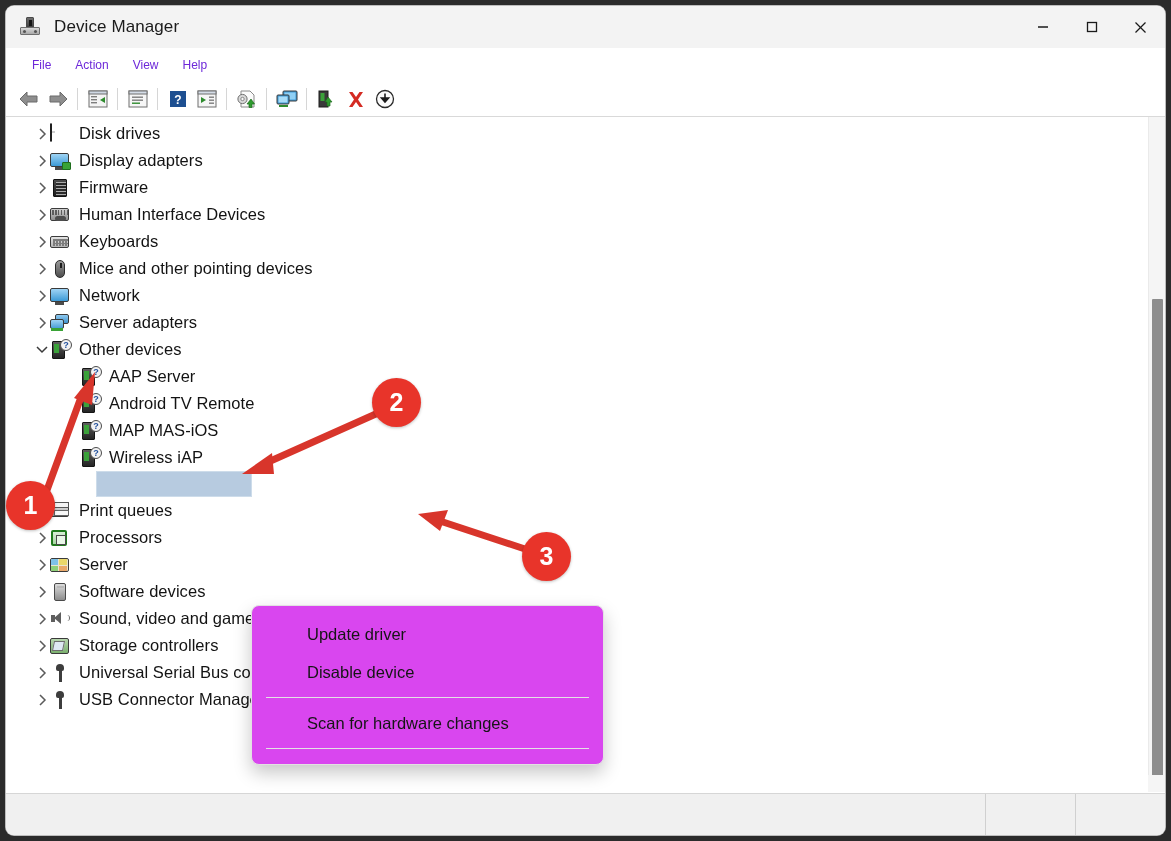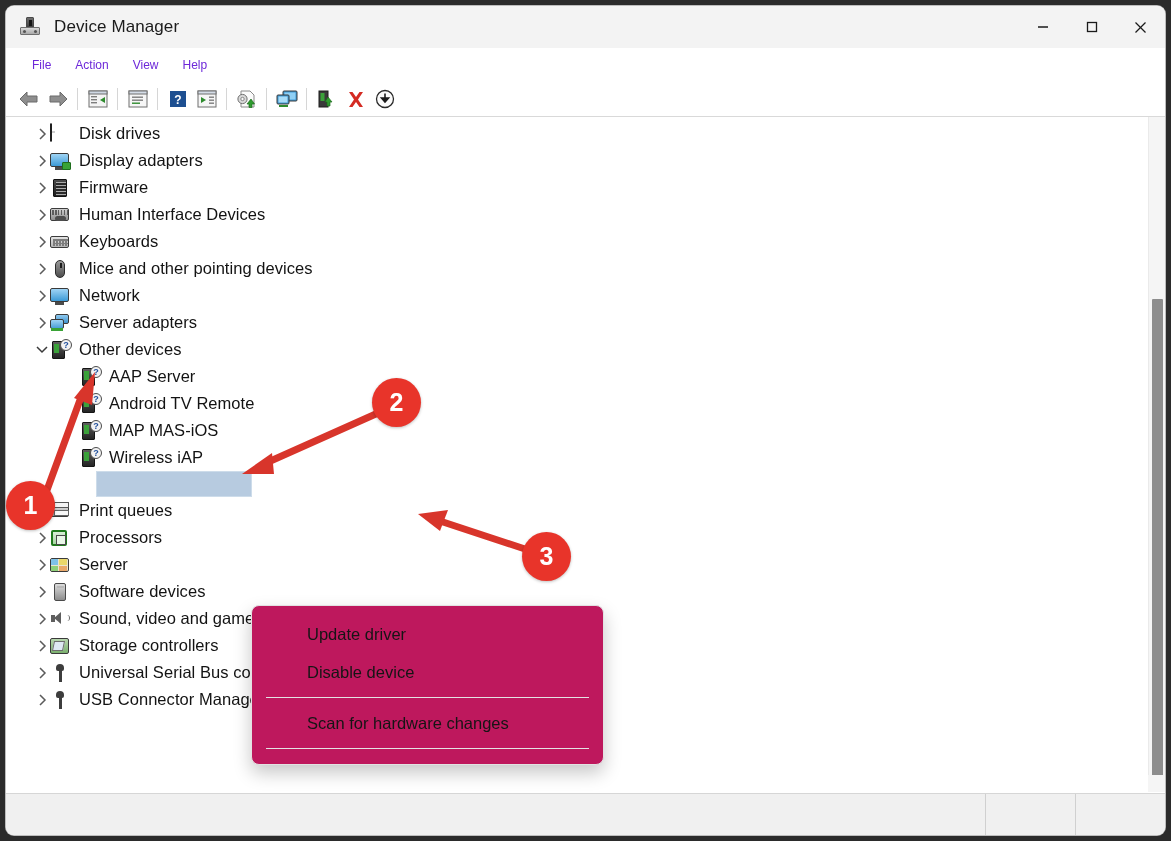--- a/index.html
+++ b/index.html
@@ -330,21 +330,21 @@
   #statusbar .pane-sm {
     width: 90px;
     border-left: 1px solid #d0d0d0;
   }
 
   
   #ctxmenu {
     position: absolute;
     left: 245px; top: 488px;
     width: 353px;
-    background: #be185d;
+    background: #d946ef;
     border: 1px solid #e2e2e2;
     border-radius: 8px;
     box-shadow: 0 8px 18px rgba(0,0,0,0.22);
     padding: 9px 0 9px 0;
     z-index: 40;
   }
   .ctx-item {
     height: 38px;
     display: flex; align-items: center;
     padding-left: 55px;

